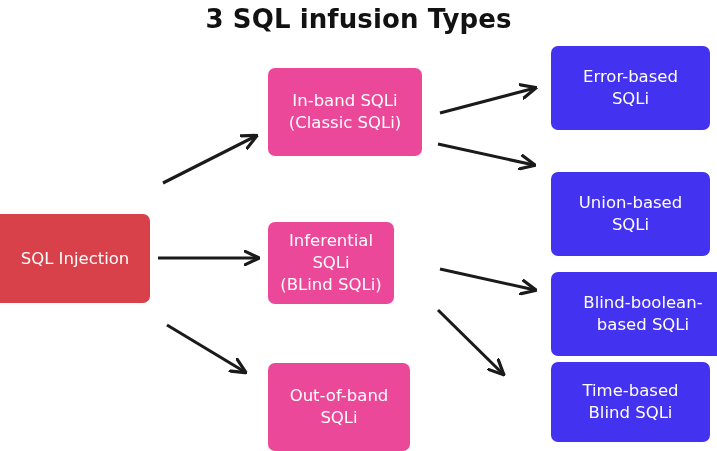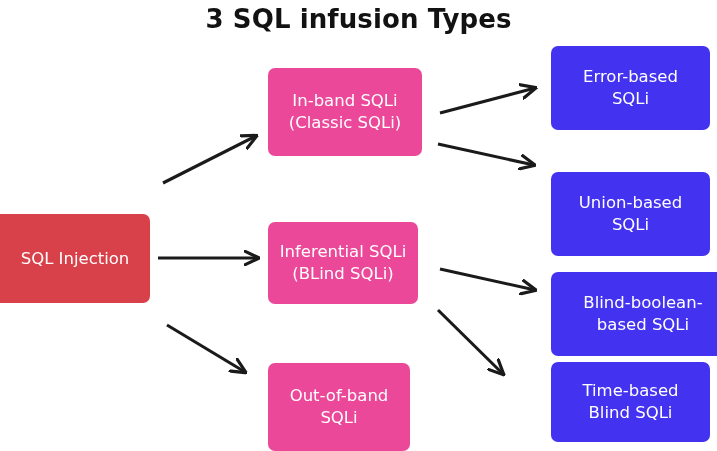--- a/index.html
+++ b/index.html
@@ -82,21 +82,21 @@
       <line x1="440" y1="269" x2="535" y2="290" marker-end="url(#ah)"></line>
       <line x1="438" y1="310" x2="503" y2="374" marker-end="url(#ah)"></line>
     </g>
   </svg>
 
   <div class="node root" style="left:0px; top:214px; width:150px; height:89px;">SQL Injection</div>
 
   <div class="node mid" style="left:268px; top:68px; width:154px; height:88px;">In-band SQLi
 (Classic SQLi)</div>
 
-  <div class="node mid" style="left:268px; top:222px; width:150px; height:82px;">Inferential SQLi
+  <div class="node mid" style="left:268px; top:222px; width:126px; height:82px;">Inferential SQLi
 (BLind SQLi)</div>
 
   <div class="node mid" style="left:268px; top:363px; width:142px; height:88px;">Out-of-band
 SQLi</div>
 
   <div class="node leaf" style="left:551px; top:46px; width:159px; height:84px;">Error-based
 SQLi</div>
 
   <div class="node leaf" style="left:551px; top:152px; width:159px; height:84px;margin-top:20px;">Union-based
 SQLi</div>

